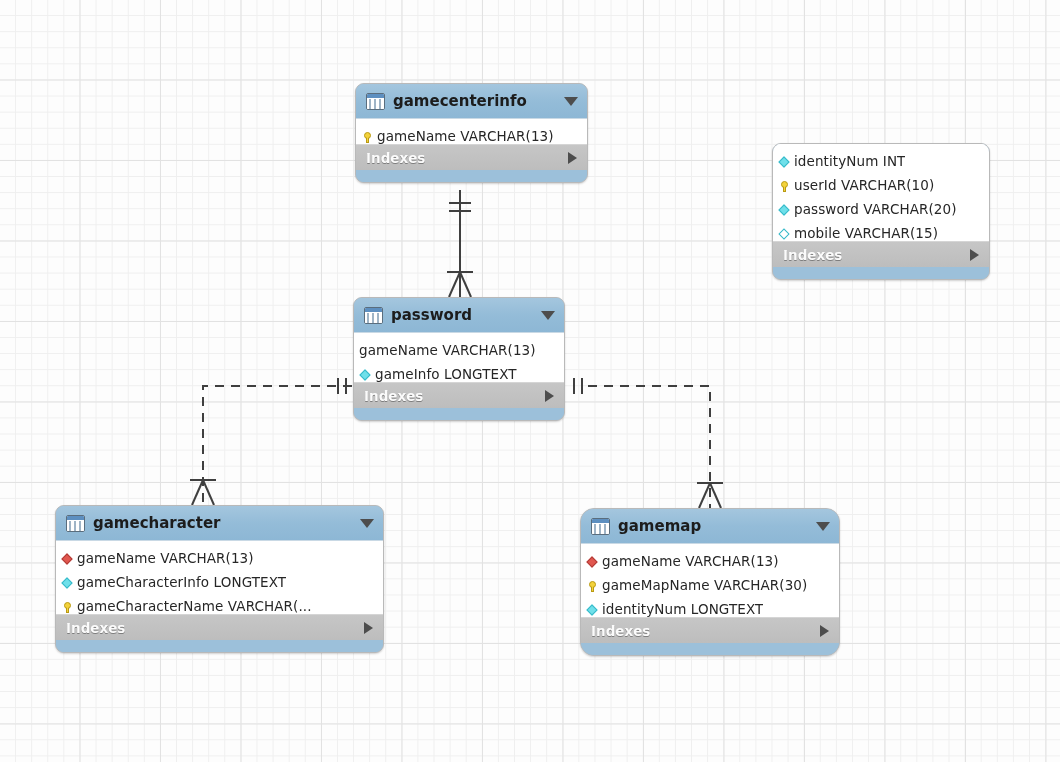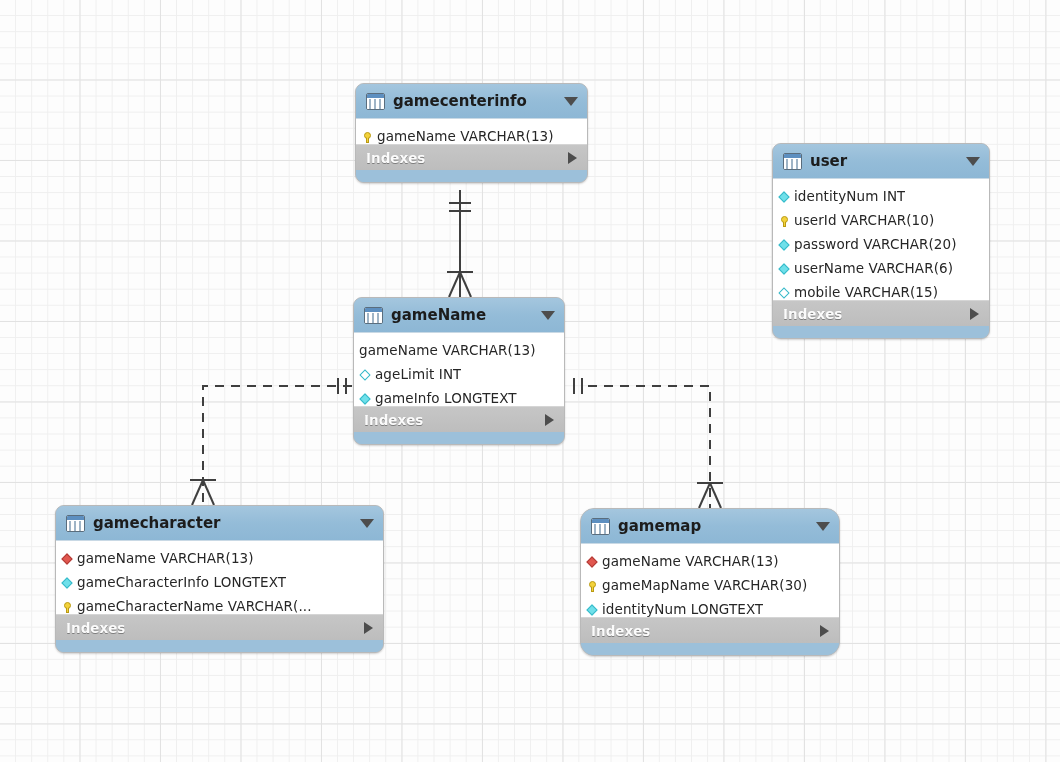--- a/index.html
+++ b/index.html
@@ -253,68 +253,55 @@
       </div>
     </div>
     <div class="idx">
       <span class="idx-txt">Indexes</span>
       <span class="idx-caret"></span>
     </div>
     <div class="tbl-foot"></div>
   </div>
 
   <div class="tbl" style="left:772px;top:143px;width:218px;">
-    <div class="tbl-hdr">
-      <span class="tbl-icon"></span>
-      <span class="tbl-name">user</span>
-      <span class="tbl-caret"></span>
-    </div>
     <div class="cols">
       <div class="col">
         <span class="col-ico diamond-full"></span>
         <span class="col-txt">identityNum  INT</span>
       </div>
       <div class="col">
         <span class="col-ico key"></span>
         <span class="col-txt">userId VARCHAR(10)</span>
       </div>
       <div class="col">
         <span class="col-ico diamond-full"></span>
         <span class="col-txt">password VARCHAR(20)</span>
-      </div>
-      <div class="col">
-        <span class="col-ico diamond-full"></span>
-        <span class="col-txt">userName VARCHAR(6)</span>
       </div>
       <div class="col">
         <span class="col-ico diamond-open"></span>
         <span class="col-txt">mobile VARCHAR(15)</span>
       </div>
     </div>
     <div class="idx">
       <span class="idx-txt">Indexes</span>
       <span class="idx-caret"></span>
     </div>
     <div class="tbl-foot"></div>
   </div>
 
   <div class="tbl" style="left:353px;top:297px;width:212px;">
     <div class="tbl-hdr">
       <span class="tbl-icon"></span>
-      <span class="tbl-name">gameName</span>
+      <span class="tbl-name">password</span>
       <span class="tbl-caret"></span>
     </div>
     <div class="cols">
       <div class="col">
         <span class="col-ico none"></span>
         <span class="col-txt">gameName VARCHAR(13)</span>
-      </div>
-      <div class="col">
-        <span class="col-ico diamond-open"></span>
-        <span class="col-txt">ageLimit INT</span>
       </div>
       <div class="col">
         <span class="col-ico diamond-full"></span>
         <span class="col-txt">gameInfo LONGTEXT</span>
       </div>
     </div>
     <div class="idx">
       <span class="idx-txt">Indexes</span>
       <span class="idx-caret"></span>
     </div>

